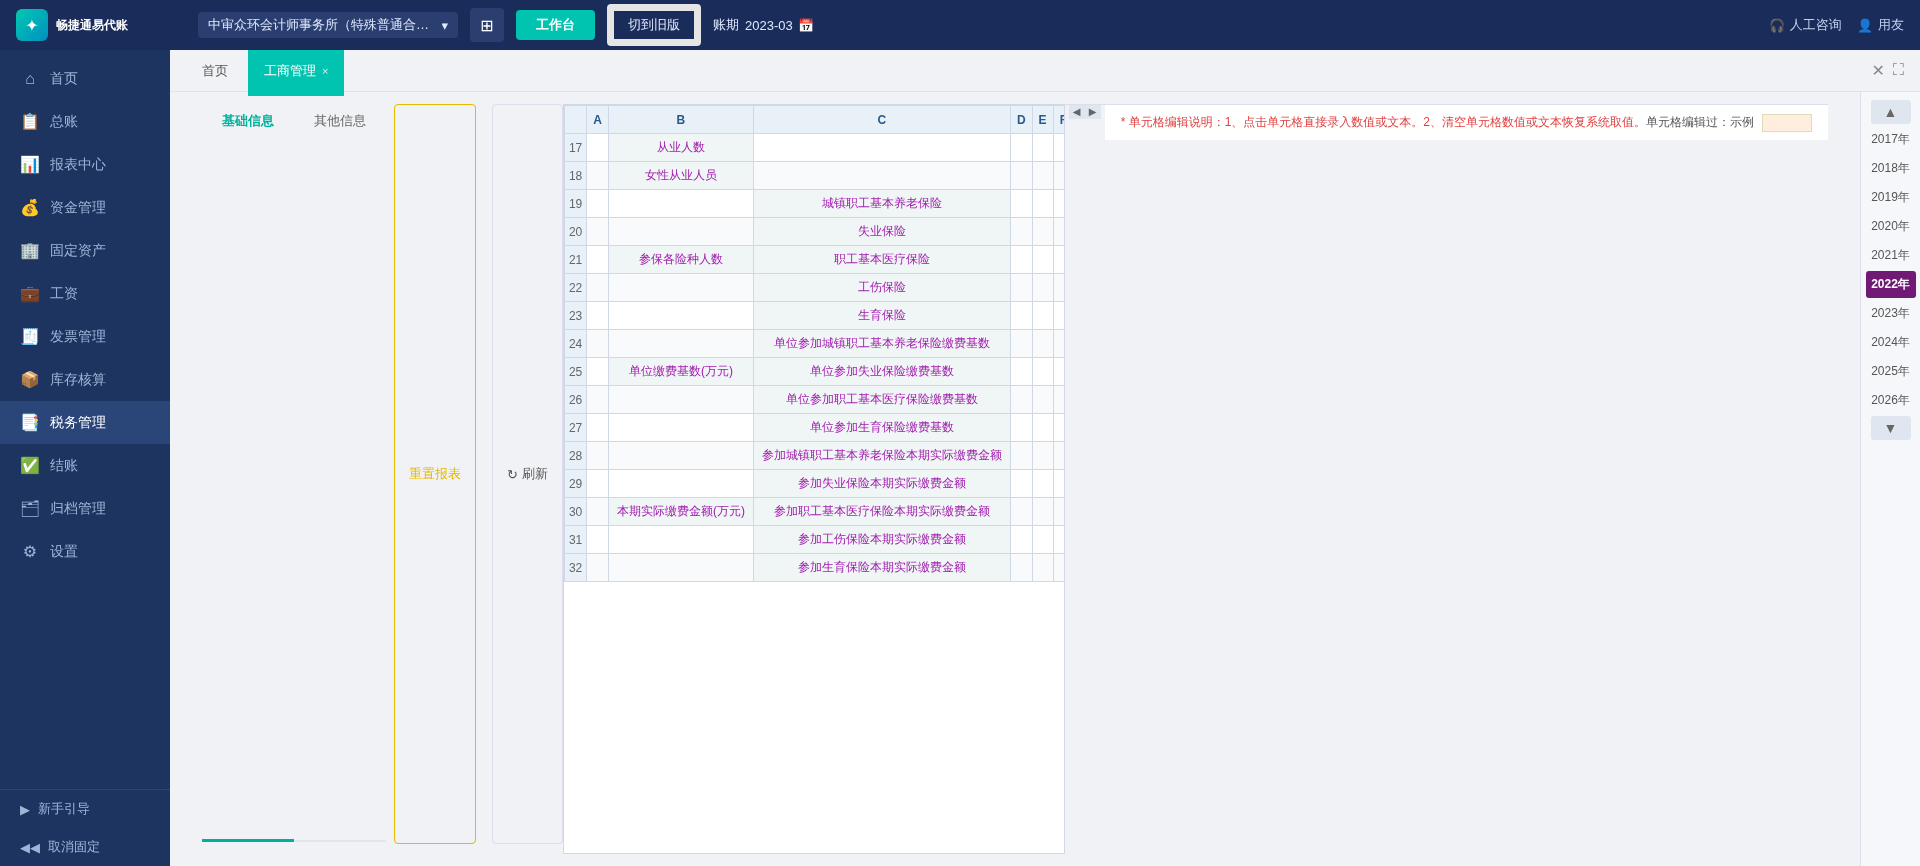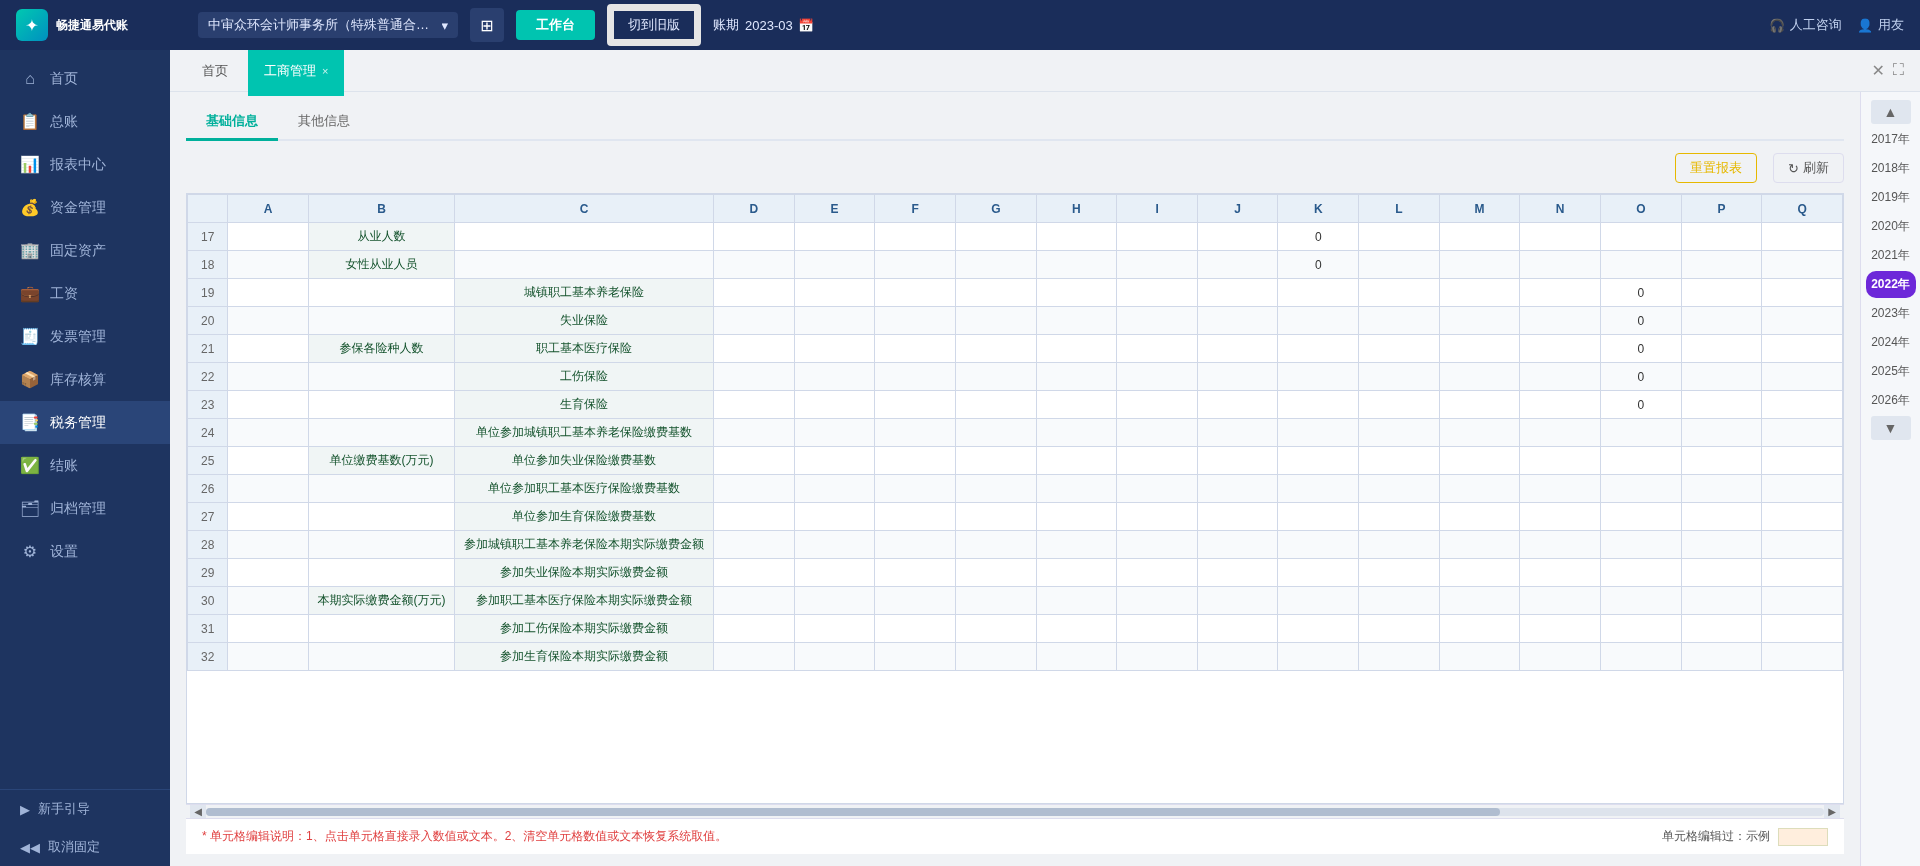--- a/index.html
+++ b/index.html
@@ -114,21 +114,21 @@
     .tab-close { cursor: pointer; font-size: 11px; color: rgba(255,255,255,0.8); }
 
     .window-controls {
       margin-left: auto; display: flex; gap: 8px; color: #666;
     }
     .window-ctrl-btn { cursor: pointer; font-size: 16px; color: #888; }
 
     
     .inner-content { flex: 1; display: flex; overflow: hidden; }
 
-    .main-panel { flex: 1; padding: 12px 16px; display: flex; flex-direction: column; overflow: hidden; }
+    .main-panel { flex: 1; padding: 12px 32px; display: flex; flex-direction: row; overflow: hidden; }
 
     
     .sub-tabs { display: flex; gap: 0; margin-bottom: 12px; border-bottom: 2px solid #e0e6f0; }
     .sub-tab {
       padding: 8px 20px; cursor: pointer; font-size: 13px; color: #666;
       border-bottom: 3px solid transparent; margin-bottom: -2px;
     }
     .sub-tab.active { color: #00b09b; border-bottom: 3px solid #00b09b; font-weight: bold; }
 
     
@@ -181,21 +181,21 @@
     .col-j { width: 80px; }
     .col-k { width: 80px; }
     .col-l { width: 80px; }
     .col-m { width: 80px; }
     .col-n { width: 80px; }
     .col-o { width: 80px; }
     .col-p { width: 80px; }
     .col-q { width: 80px; }
 
     .cell-value { text-align: center; color: #333; }
-    .cell-header { text-align: center; color: #14532d; background: #f0f5f5 !important; margin-top: 34px; }
+    .cell-header { text-align: center; color: #a21caf; background: #f0f5f5 !important; margin-top: 34px; }
 
     
     .bottom-bar {
       height: 36px; background: #fff; border-top: 1px solid #dde;
       display: flex; align-items: center; padding: 0 16px;
       font-size: 12px; color: #e04040; flex-shrink: 0;
     }
     .bottom-bar .right-info { margin-left: auto; color: #555; display: flex; align-items: center; gap: 8px; }
     .cell-edited-demo {
       width: 60px; height: 20px; background: #ffd; border: 1px solid #ccc;
@@ -209,21 +209,21 @@
     }
     .year-nav-btn {
       width: 40px; height: 24px; background: #e0e6ef; border: none;
       cursor: pointer; border-radius: 3px; display: flex; align-items: center; justify-content: center;
       color: #666; font-size: 14px;
     }
     .year-item {
       width: 50px; text-align: center; padding: 5px 2px;
       font-size: 12px; color: #555; cursor: pointer; border-radius: 3px;
     }
-    .year-item.active { background: #6d28d9; color: white; font-weight: bold; border-radius: 10px; }
+    .year-item.active { background: #701a75; color: white; font-weight: bold; border-radius: 3px; }
 
     
     .h-scroll-area {
       height: 14px; background: #f0f2f5; border-top: 1px solid #dde;
       display: flex; align-items: center; padding: 0 4px;
     }
     .h-scroll-track {
       flex: 1; height: 8px; background: #dde3ec; border-radius: 4px; position: relative;
     }
     .h-scroll-thumb {

